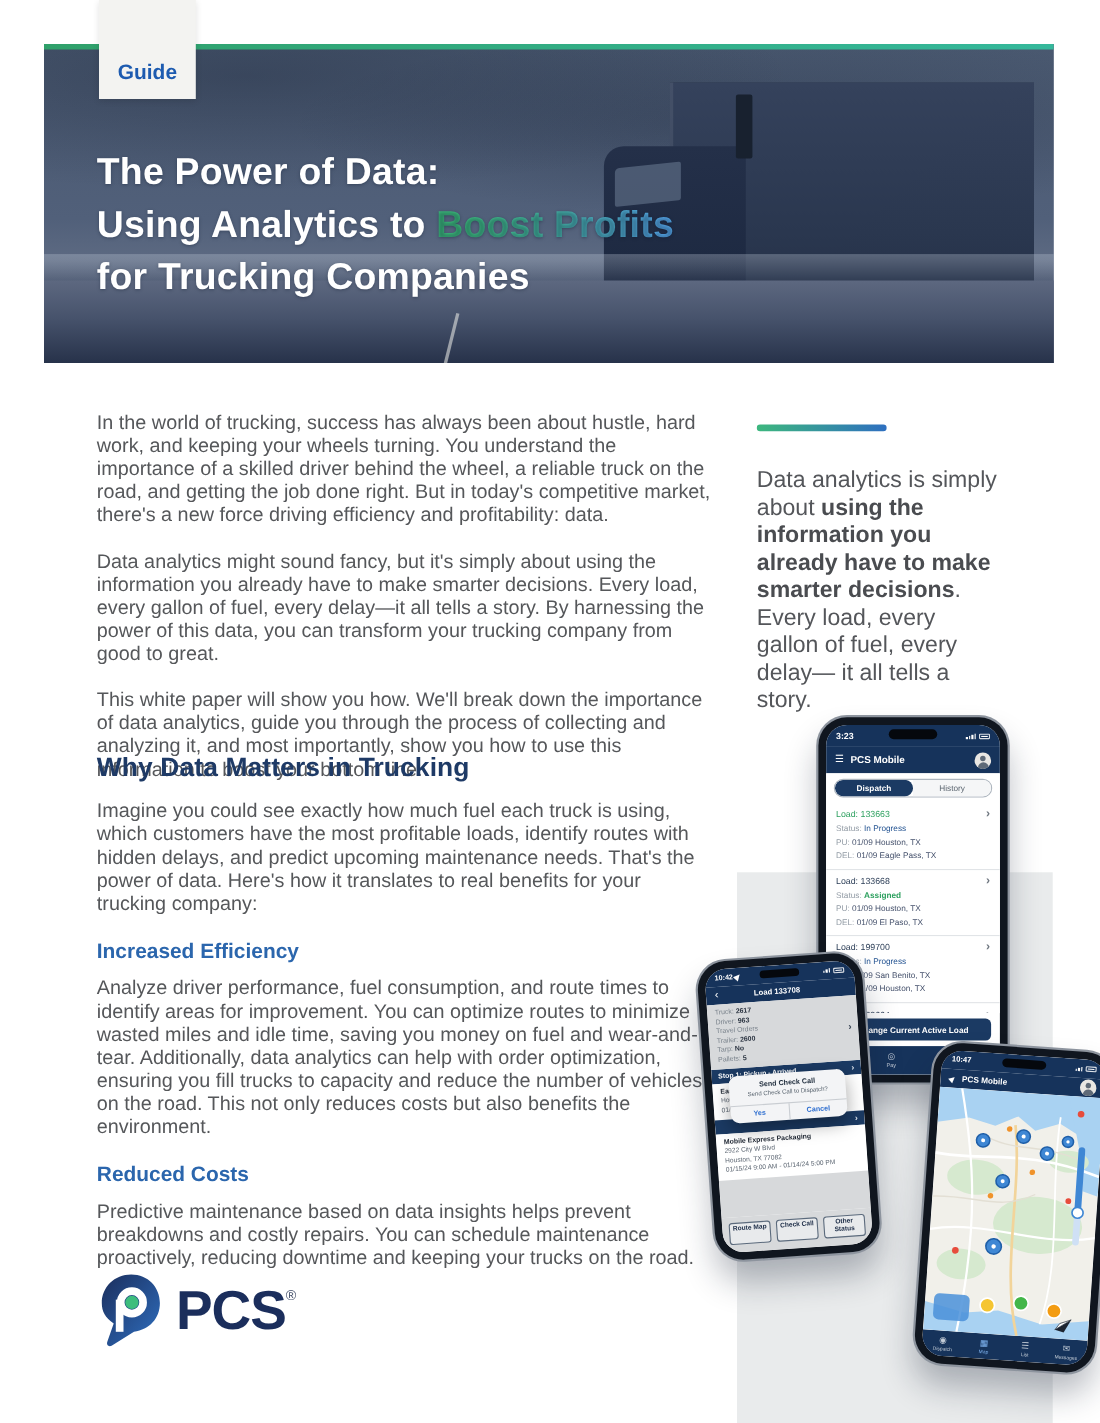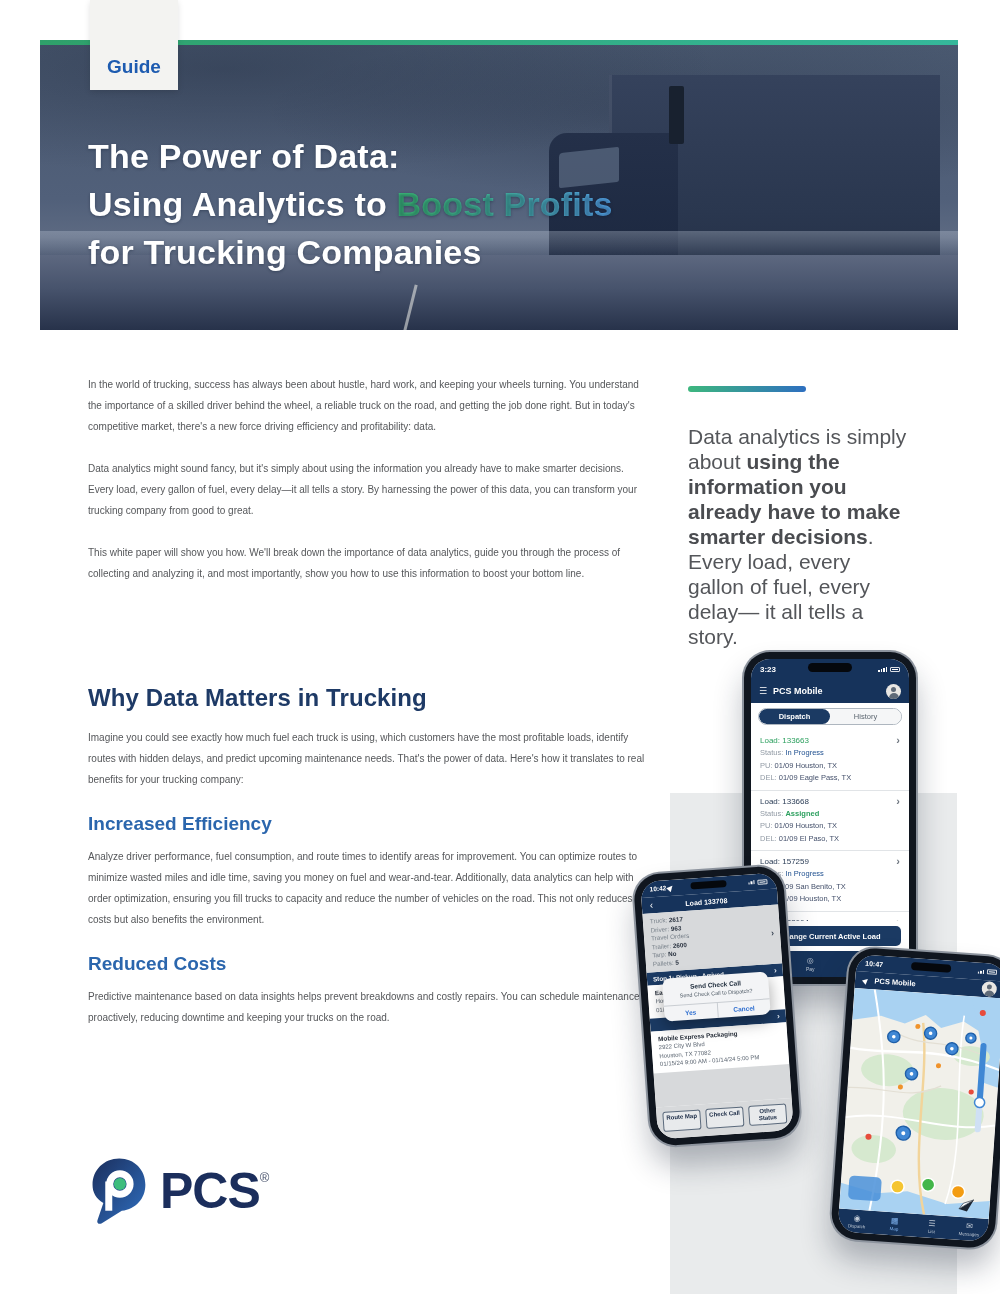--- a/index.html
+++ b/index.html
@@ -37,21 +37,21 @@
     align-items: flex-end; justify-content: center; padding-bottom: 12px; z-index: 5; }
   .guide-box span { color: #1d5bb0; font-weight: bold; font-size: 19px; }
 
   .banner-title { position: absolute; left: 48px; top: 92px; color: #fff; font-weight: bold;
     font-size: 34px; line-height: 48px; letter-spacing: .2px; text-shadow: 0 1px 3px rgba(10,20,40,.35); }
   .grad-text { background: linear-gradient(90deg, #3ec07e 10%, #45b7a0 45%, #56a9ea 95%);
     -webkit-background-clip: text; background-clip: text; color: transparent; }
 
   
   .intro-col { position: absolute; left: 88px; top: 374px; width: 558px; }
-  .intro-col p, .section-col p { font-size: 10px; line-height: 21px; color: #55575a; margin: 0 0 21px; }
+  .intro-col p, .section-col p { font-size: 18px; line-height: 21px; color: #55575a; margin: 0 0 21px; }
   .section-col { position: absolute; left: 88px; top: 684px; width: 558px; }
   .section-col h2 { font-size: 24px; color: #1e3a66; margin: 0 0 15px; letter-spacing: .1px; }
   .section-col h3 { font-size: 19px; color: #2b66ad; margin: 4px 0 11px; }
   .section-col p { margin-bottom: 23px; }
 
   
   .quote { position: absolute; left: 688px; top: 386px; width: 222px; }
   .qbar { width: 118px; height: 6px; border-radius: 3px;
     background: linear-gradient(90deg, #3db77e, #2e6fc0); }
   .quote p { margin-top: 32px; font-size: 21px; line-height: 25px; color: #54565a; }
@@ -252,21 +252,21 @@
               <span class="loadnum"><span>Load:</span> <span>133668</span></span>
               <span class="chev">›</span>
             </div>
           <div class="meta"><span class="lbl">Status:</span> <span class="st-green">Assigned</span></div>
           <div class="meta"><span class="lbl">PU:</span> <span class="val">01/09 Houston, TX</span></div>
           <div class="meta"><span class="lbl">DEL:</span> <span class="val">01/09 El Paso, TX</span></div>
         </div>
 
         <div class="loadcard">
           <div class="lrow">
-              <span class="loadnum"><span>Load:</span> <span>157259</span></span>
+              <span class="loadnum"><span>Load:</span> <span>199700</span></span>
               <span class="chev">›</span>
             </div>
           <div class="meta"><span class="lbl">Status:</span> <span class="st-blue">In Progress</span></div>
           <div class="meta"><span class="lbl">PU:</span> <span class="val">01/09 San Benito, TX</span></div>
           <div class="meta"><span class="lbl">DEL:</span> <span class="val">01/09 Houston, TX</span></div>
         </div>
 
         <div class="loadcard">
           <div class="lrow">
               <span class="loadnum"><span>Load:</span> <span>133664</span></span>

